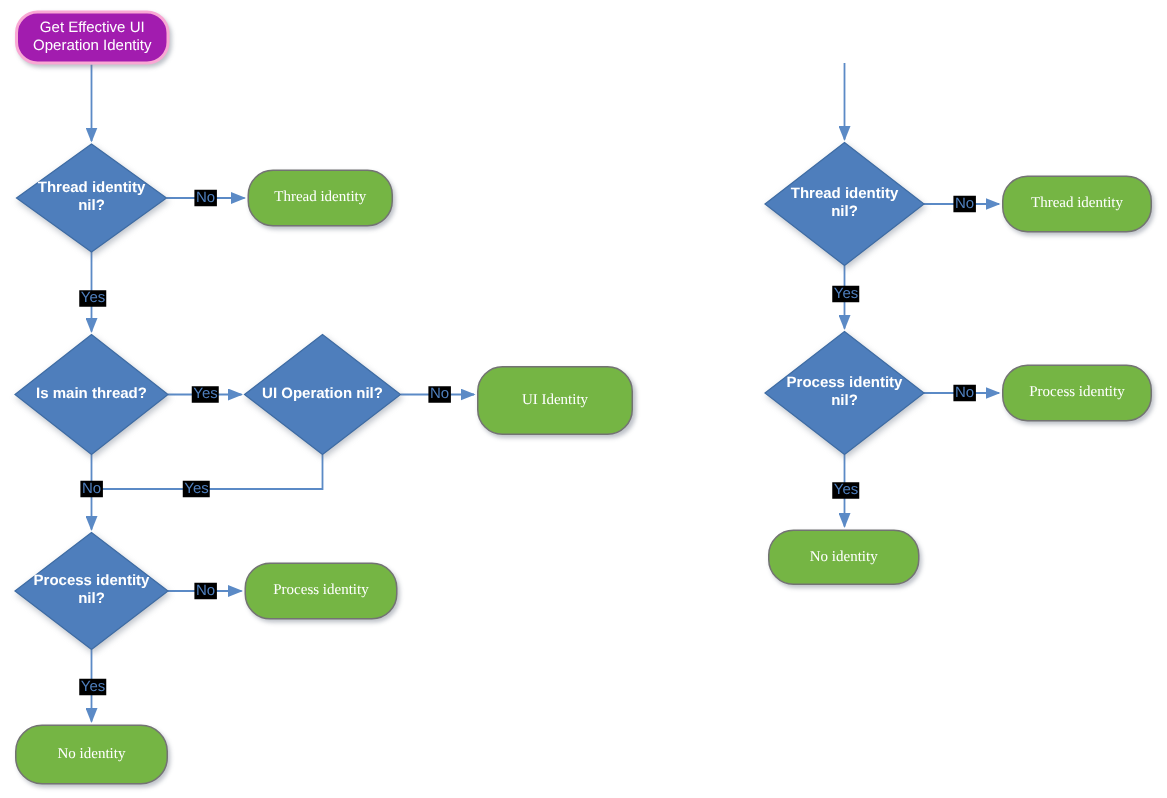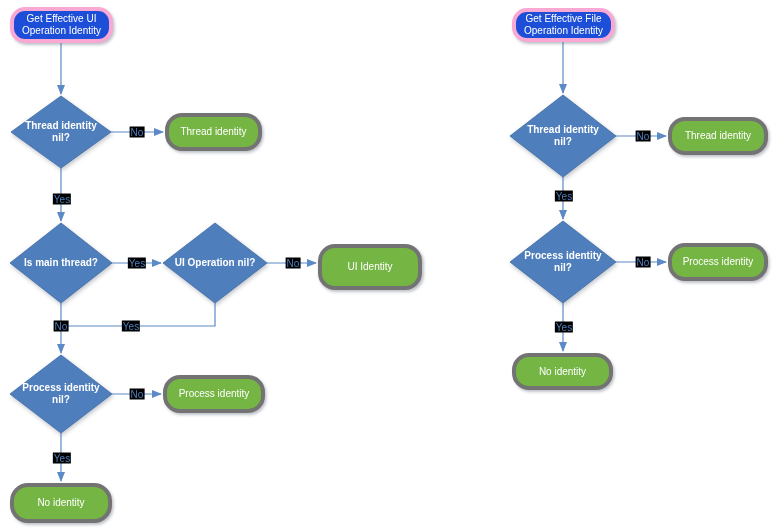--- a/index.html
+++ b/index.html
@@ -14,28 +14,29 @@
   .node{
     position:absolute;
     display:flex;align-items:center;justify-content:center;
     text-align:center;
     color:#ffffff;
     font-size:10px;line-height:12px;
     box-sizing:border-box;
     padding:2px 5px;
   }
   .node-blue{
-    background:#1d4ed8;
-    border:4px solid #f9a8d4;
+    background:#a21caf;
+    border:2px solid #f9a8d4;
     box-shadow:1.5px 2px 3px rgba(110,120,135,.45);
   }
   .node-green{
     background:#75b544;
-    border:4px solid #737373;
+    border:1px solid #737373;
     box-shadow:1.5px 2px 3px rgba(110,120,135,.45);
+    font-family:Liberation Serif, serif;
   }
   .dlabel{
     position:absolute;
     transform:translate(-50%,-50%);
     text-align:center;
     color:#ffffff;
     font-size:10px;line-height:12px;
     pointer-events:none;
     font-weight:bold;
   }
@@ -86,21 +87,20 @@
     <polygon class="diamond" points="510,136 563,95 616,136 563,177" fill="#4e7ebc" stroke="#3d6ba3" stroke-width="0.8"></polygon>
     <polygon class="diamond" points="510,262 563,221 616,262 563,303" fill="#4e7ebc" stroke="#3d6ba3" stroke-width="0.8"></polygon>
   </svg>
 
   <div class="node node-blue" style="left:10px;top:7px;width:103px;height:36px;border-radius:15px;">Get Effective UI Operation Identity</div>
   <div class="node node-green" style="left:165px;top:113px;width:97px;height:38px;border-radius:17px;">Thread identity</div>
   <div class="node node-green" style="left:318px;top:244px;width:104px;height:46px;border-radius:17px;">UI Identity</div>
   <div class="node node-green" style="left:163px;top:375px;width:102px;height:38px;border-radius:17px;">Process identity</div>
   <div class="node node-green" style="left:10px;top:483px;width:102px;height:40px;border-radius:18px;">No identity</div>
 
-  <div class="node node-blue" style="left:512px;top:8px;width:103px;height:34px;border-radius:15px;">Get Effective File Operation Identity</div>
   <div class="node node-green" style="left:668px;top:117px;width:100px;height:38px;border-radius:17px;">Thread identity</div>
   <div class="node node-green" style="left:668px;top:243px;width:100px;height:38px;border-radius:17px;">Process identity</div>
   <div class="node node-green" style="left:512px;top:353px;width:101px;height:37px;border-radius:17px;">No identity</div>
 
   <div class="dlabel" style="left:61px;top:132px;width:92px;">Thread identity nil?</div>
   <div class="dlabel" style="left:61px;top:263px;width:100px;">Is main thread?</div>
   <div class="dlabel" style="left:215px;top:263px;width:100px;">UI Operation nil?</div>
   <div class="dlabel" style="left:61px;top:394px;width:90px;">Process identity nil?</div>
   <div class="dlabel" style="left:563px;top:136px;width:92px;">Thread identity nil?</div>
   <div class="dlabel" style="left:563px;top:262px;width:94px;">Process identity nil?</div>

